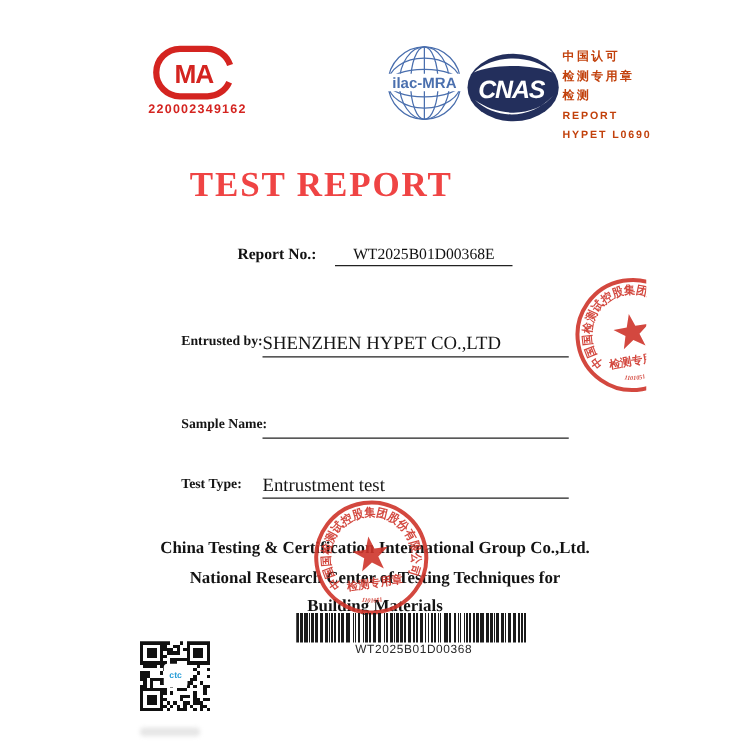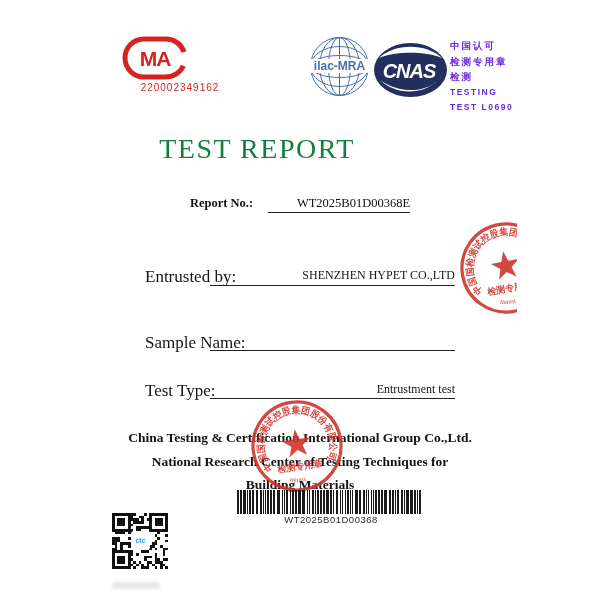--- a/index.html
+++ b/index.html
@@ -6,55 +6,55 @@
   body{
     width:600px;height:600px;background:#ffffff;overflow:hidden;
     font-family:"Liberation Serif", serif;color:#111;
   }
   .page{position:relative;width:600px;height:600px;background:#fff;}
 
   
   .cma-logo{position:absolute;left:122px;top:36px;width:66px;height:44px;}
   .cma-number{
     position:absolute;left:116px;top:82px;width:84px;text-align:center;
-    font-family:"Liberation Sans", sans-serif;font-weight:normal;
-    font-size:10px;letter-spacing:1px;color:#d42420;margin-left:22px;
+    font-family:"Liberation Sans", sans-serif;font-weight:bold;
+    font-size:10px;letter-spacing:1px;color:#d42420;
   }
   .ilac-logo{position:absolute;left:308px;top:35px;width:63px;height:63px;}
   .cnas-logo{position:absolute;left:373px;top:42px;width:75px;height:56px;}
   .accred-text{
     position:absolute;left:450px;top:38px;width:90px;
     font-family:"Liberation Sans", sans-serif;font-weight:bold;
-    color:#6d28d9;line-height:15.5px;
+    color:#c2410c;line-height:15.5px;
   }
   .accred-text .cjk{font-size:9.5px;letter-spacing:2px;}
   .accred-text .lat{font-size:8.5px;letter-spacing:1.5px;}
 
   
   .title{
     position:absolute;left:0;top:133px;width:514px;text-align:center;
-    font-size:28px;font-weight:normal;letter-spacing:1.5px;color:#15803d;
+    font-size:28px;font-weight:bold;letter-spacing:1.5px;color:#ef4444;
   }
   .report-row{
     position:absolute;left:0;top:196px;width:600px;text-align:center;
     font-size:12.5px;
   }
   .report-row .lbl{font-weight:bold;margin-right:15px;}
   .report-row .val{
-    display:inline-block;width:142px;text-align:right;
+    display:inline-block;width:142px;text-align:center;
     border-bottom:1.5px solid #222;padding-bottom:1px;
   }
 
   
   .field-label{
-    position:absolute;left:145px;font-weight:normal;font-size:17px;color:#151515;text-align:right;
+    position:absolute;left:145px;font-weight:bold;font-size:11px;color:#151515;text-align:right;
   }
   .field-box{
-    position:absolute;left:210px;width:245px;text-align:right;
-    border-bottom:1.2px solid #222;font-size:12px;color:#151515;
+    position:absolute;left:210px;width:245px;text-align:left;
+    border-bottom:1.2px solid #222;font-size:15px;color:#151515;
   }
   .field-box .line{display:block;}
 
   
   .org-lines{
     position:absolute;left:0;top:426px;width:600px;text-align:center;
     font-weight:bold;font-size:13.5px;line-height:23.5px;color:#131313;
   }
 
   
@@ -111,22 +111,22 @@
     <ellipse cx="37.5" cy="28" rx="36.5" ry="27" fill="#232f5c"></ellipse>
     <path d="M6 16 C22 1,53 1,69 16 C53 9,22 9,6 16 Z" fill="#ffffff"></path>
     <path d="M7 38 C24 54,52 54,70 34 C56 51,28 53,7 38 Z" fill="#ffffff"></path>
     <text x="36" y="36" text-anchor="middle" font-family="Liberation Sans, sans-serif" font-weight="bold" font-style="italic" font-size="20" fill="#ffffff" letter-spacing="-1">CNAS</text>
   </svg>
 
   <div class="accred-text">
     <div class="cjk">中国认可</div>
     <div class="cjk">检测专用章</div>
     <div class="cjk">检测</div>
-    <div class="lat">TESTING</div>
-    <div class="lat">TEST L0690</div>
+    <div class="lat">REPORT</div>
+    <div class="lat">HYPET L0690</div>
   </div>
 
   <div class="title">TEST REPORT</div>
 
   <div class="report-row">
     <span class="lbl">Report No.:</span><span class="val">WT2025B01D00368E</span>
   </div>
 
   <div class="field-label" style="top:267px;">Entrusted by:</div>
   <div class="field-box" style="top:266px;height:19px;line-height:19px;">

